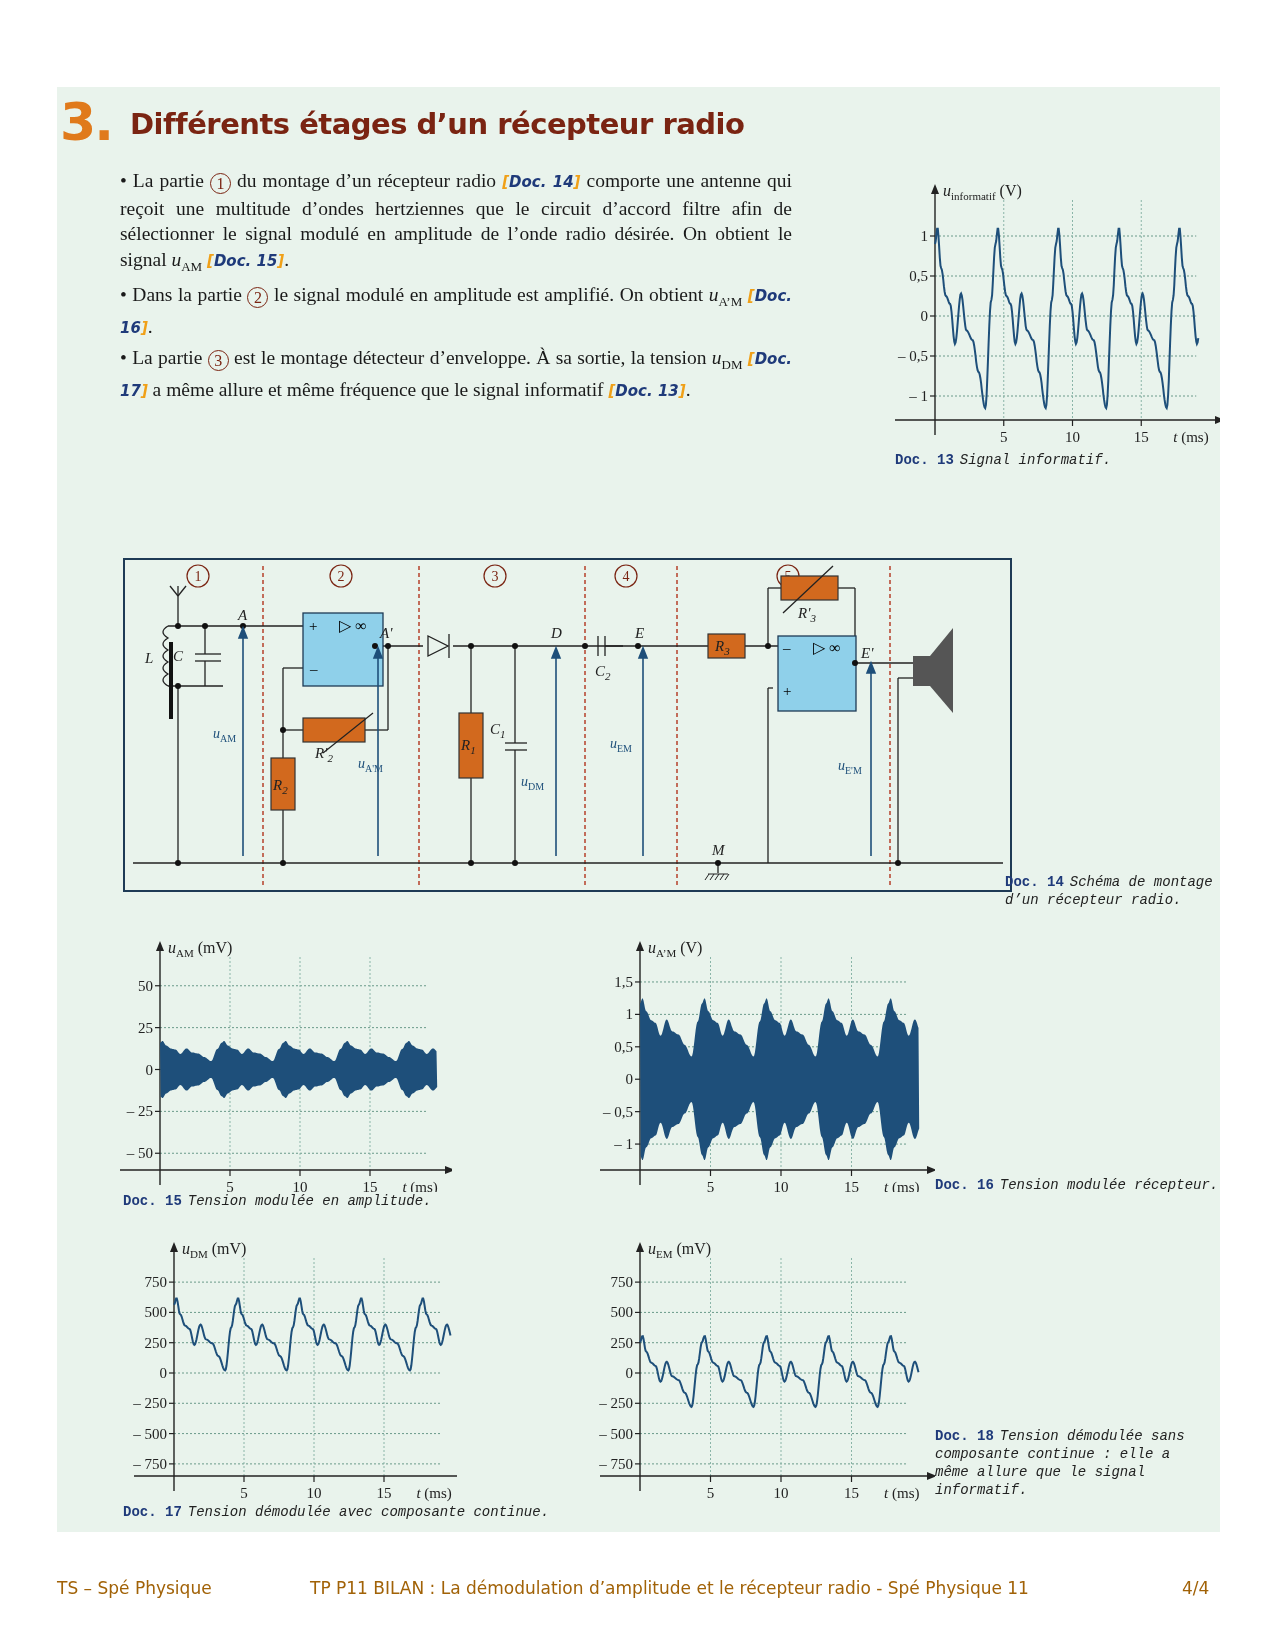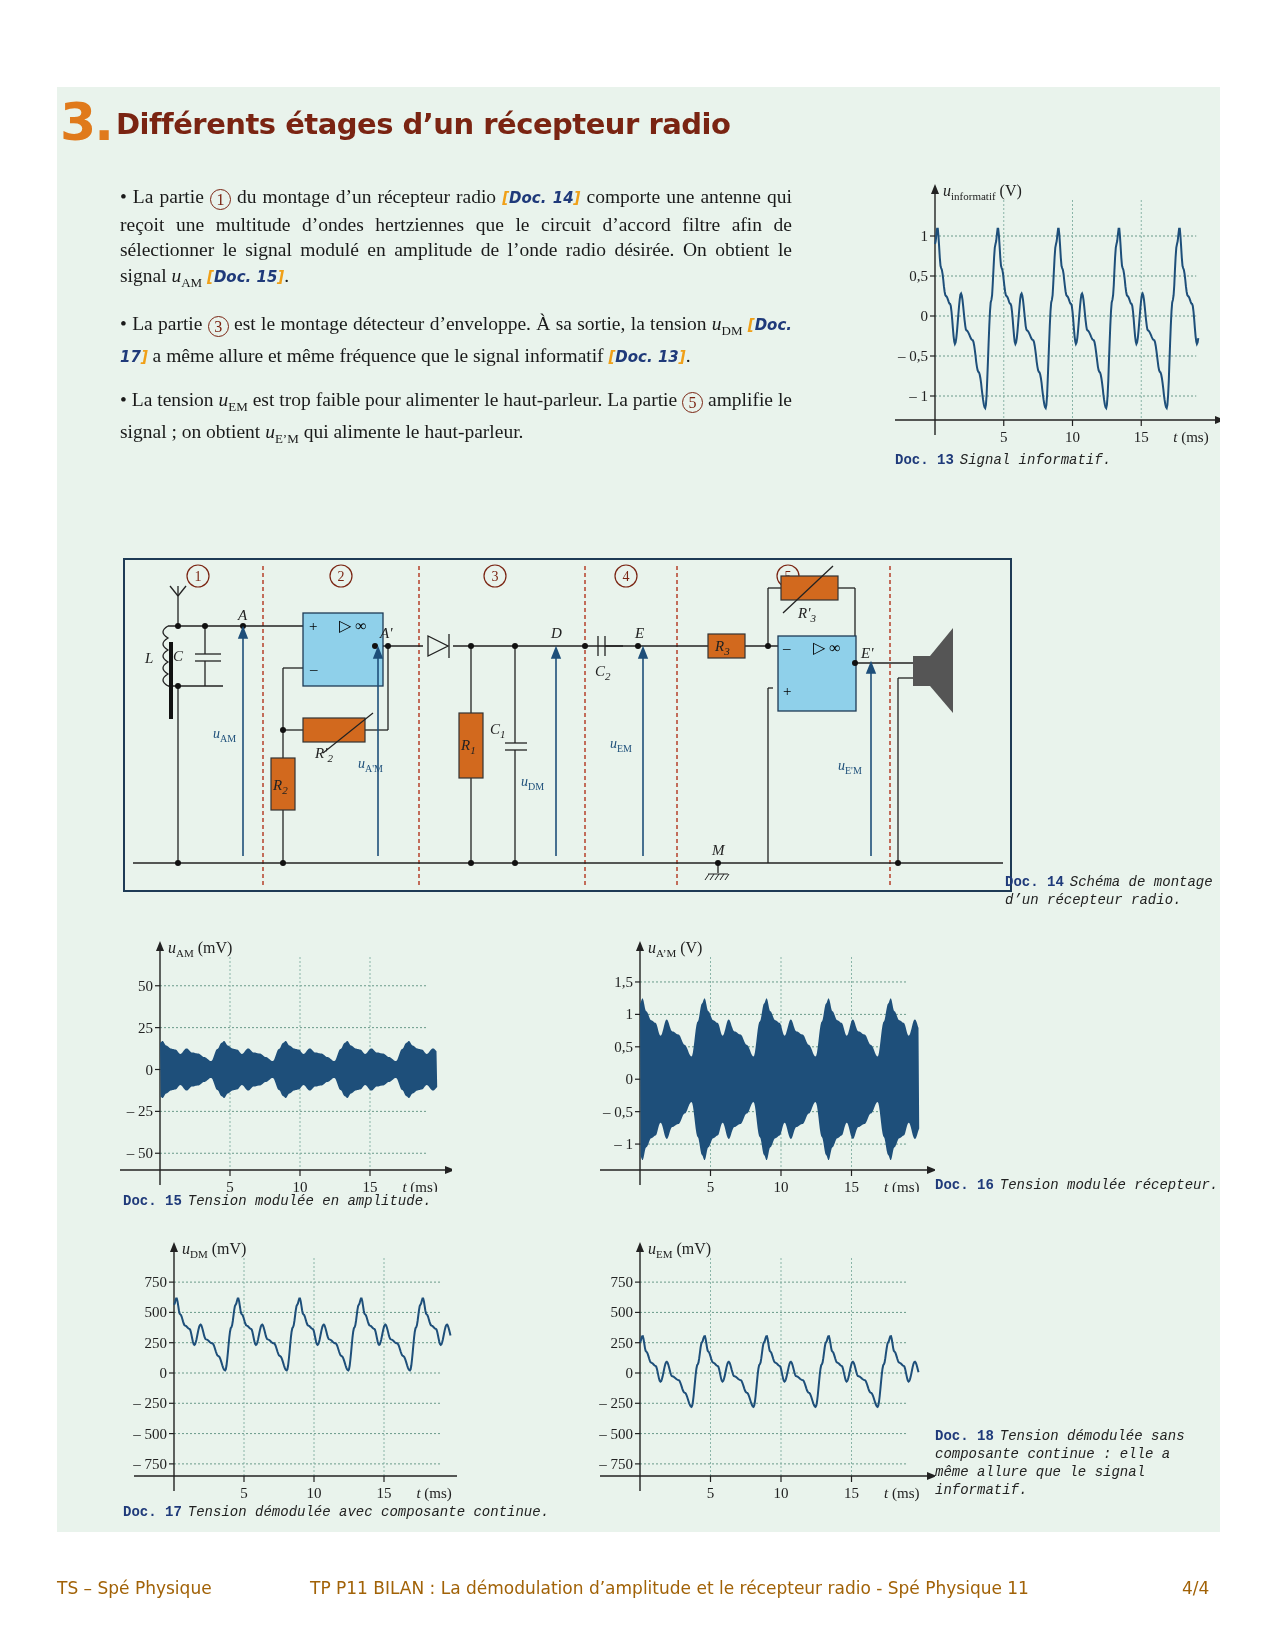--- a/index.html
+++ b/index.html
@@ -1,22 +1,22 @@
 <!DOCTYPE html>
 <html><head>
 <meta charset="utf-8">
 <style>
   html,body{margin:0;padding:0;background:#ffffff;}
   body{width:1275px;height:1650px;position:relative;overflow:hidden;font-family:"Liberation Serif",serif;color:#1a1a1a;}
   .scan{position:absolute;left:57px;top:87px;width:1163px;height:1445px;background:#e9f3ec;}
   .title{position:absolute;left:60px;top:92px;white-space:nowrap;}
   .title .num{font-family:"DejaVu Sans",sans-serif;font-weight:bold;font-size:52px;color:#e07a1c;letter-spacing:-2px;}
-  .title .txt{font-family:"DejaVu Sans",sans-serif;font-weight:bold;font-size:29px;color:#7a2412;margin-left:4px;vertical-align:6px;letter-spacing:-0.5px;}
+  .title .txt{font-family:"DejaVu Sans",sans-serif;font-weight:bold;font-size:29px;color:#7a2412;margin-left:18px;vertical-align:6px;letter-spacing:-0.5px;}
   .bullets{position:absolute;left:120px;top:168px;width:672px;font-size:19.5px;line-height:25.5px;text-align:justify;}
-  .bullets p{margin:16px 0 3px 0;}
+  .bullets p{margin:0 0 3px 0;}
   .docref{font-family:"DejaVu Sans",sans-serif;font-weight:bold;font-style:italic;font-size:15px;color:#1f3a7a;}
   .docref .br{color:#f0a018;}
   .circ{display:inline-block;width:19px;height:19px;border:1.5px solid #7a2412;border-radius:50%;text-align:center;line-height:19px;font-size:16px;color:#7a2412;vertical-align:-2px;}
   .it{font-style:italic;}
   sub{font-size:13px;font-style:normal;}
   .caption{position:absolute;font-family:Liberation Mono, monospace;font-size:14px;line-height:18px;color:#222;}
   .caption b{color:#1f3a7a;font-weight:bold;margin-right:6px;}
   .caption i{font-style:italic;}
   .chart{position:absolute;}
   .chart svg{display:block;}
@@ -27,22 +27,22 @@
 <body>
 
 <div class="scan"></div>
 
 <div class="title">
   <span class="num">3.</span><span class="txt">Différents étages d’un récepteur radio</span>
 </div>
 
 <div class="bullets" id="bullets">
     <p>• La partie <span class="circ">1</span> du montage d’un récepteur radio <span class="docref"><span class="br">[</span>Doc. 14<span class="br">]</span></span> comporte une antenne qui reçoit une multitude d’ondes hertziennes que le circuit d’accord filtre afin de sélectionner le signal modulé en amplitude de l’onde radio désirée. On obtient le signal <span class="it">u<sub>AM</sub></span> <span class="docref"><span class="br">[</span>Doc. 15<span class="br">]</span></span>.</p>
+    <p>• Dans la partie <span class="circ">2</span> le signal modulé en amplitude est amplifié. On obtient <span class="it">u<sub>A’M</sub></span> <span class="docref"><span class="br">[</span>Doc. 16<span class="br">]</span></span>.</p>
     <p>• La partie <span class="circ">3</span> est le montage détecteur d’enveloppe. À sa sortie, la tension <span class="it">u<sub>DM</sub></span> <span class="docref"><span class="br">[</span>Doc. 17<span class="br">]</span></span> a même allure et même fréquence que le signal informatif <span class="docref"><span class="br">[</span>Doc. 13<span class="br">]</span></span>.</p>
-    <p>• La tension <span class="it">u<sub>EM</sub></span> est trop faible pour alimenter le haut-parleur. La partie <span class="circ">5</span> amplifie le signal ; on obtient <span class="it">u<sub>E’M</sub></span> qui alimente le haut-parleur.</p>
   </div>
 
 <div class="chart" id="c13" style="left:880px;top:175px;">
     <svg width="340" height="280" font-family="Liberation Serif, serif">
       <line x1="55" y1="61" x2="316.25" y2="61" stroke="#6a9a8a" stroke-width="1" stroke-dasharray="2,2"></line>
       <line x1="55" y1="101" x2="316.25" y2="101" stroke="#6a9a8a" stroke-width="1" stroke-dasharray="2,2"></line>
       <line x1="55" y1="141" x2="316.25" y2="141" stroke="#6a9a8a" stroke-width="1" stroke-dasharray="2,2"></line>
       <line x1="55" y1="181" x2="316.25" y2="181" stroke="#6a9a8a" stroke-width="1" stroke-dasharray="2,2"></line>
       <line x1="55" y1="220.99999999999997" x2="316.25" y2="220.99999999999997" stroke="#6a9a8a" stroke-width="1" stroke-dasharray="2,2"></line>
       <line x1="123.75" y1="25" x2="123.75" y2="245" stroke="#8ab5a8" stroke-width="1" stroke-dasharray="2,2"></line>

